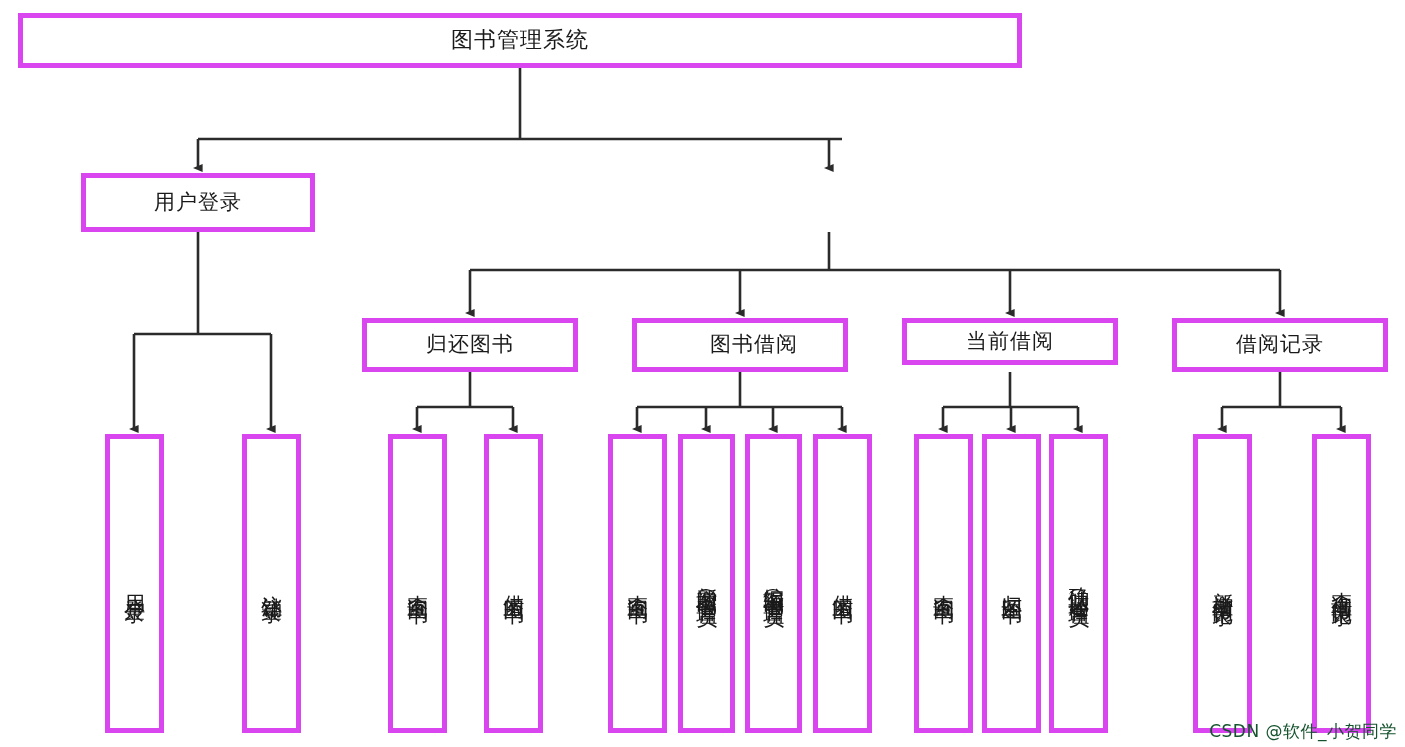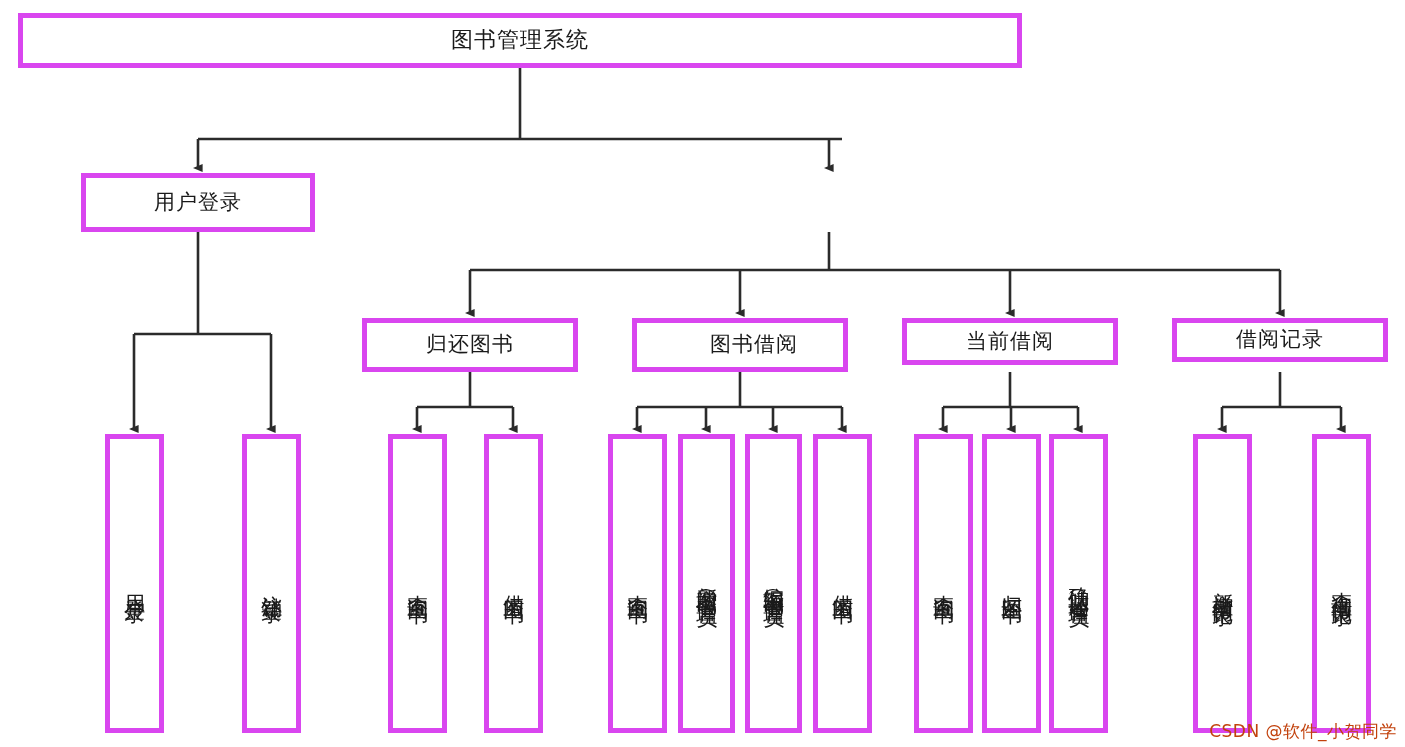--- a/index.html
+++ b/index.html
@@ -58,21 +58,21 @@
     white-space: nowrap;
   }
   .node.root {
     font-size: 22px;
   }
   .watermark {
     position: absolute;
     right: 8px;
     bottom: 4px;
     font-size: 17px;
-    color: #c2410c;
+    color: #14532d;
     letter-spacing: 0.5px;
     white-space: nowrap;
   }
 </style>
 </head>
 <body>
 
 <div id="diagram-root">
 
   <svg class="wires" viewBox="0 0 1405 747" xmlns="http://www.w3.org/2000/svg">
@@ -135,21 +135,21 @@
 
   <div class="node horiz" style="left: 362px; top: 318px; width: 216px; height: 54px;">
     <span>归还图书</span>
   </div>
   <div class="node horiz" style="left: 632px; top: 318px; width: 216px; height: 54px; padding-left: 28px;">
     <span>图书借阅</span>
   </div>
   <div class="node horiz" style="left: 902px; top: 318px; width: 216px; height: 47px;">
     <span>当前借阅</span>
   </div>
-  <div class="node horiz" style="left: 1172px; top: 318px; width: 216px; height: 44px;">
+  <div class="node horiz" style="left: 1172px; top: 318px; width: 216px; height: 54px;">
     <span>借阅记录</span>
   </div>
 
   <div class="node vert" style="left: 105px; top: 434px; width: 59px; height: 299px;">
     <span class="vtext">用户登录</span>
   </div>
   <div class="node vert" style="left: 242px; top: 434px; width: 59px; height: 299px;">
     <span class="vtext">注销登录</span>
   </div>
   <div class="node vert" style="left: 388px; top: 434px; width: 59px; height: 299px;">

